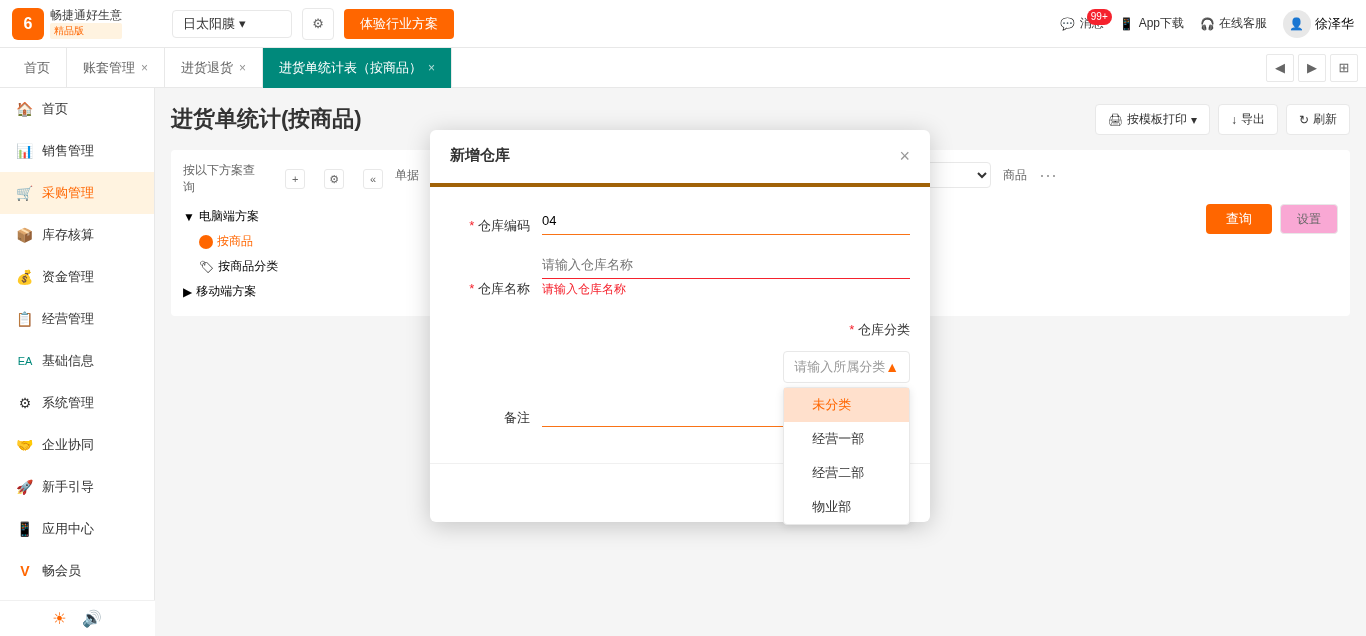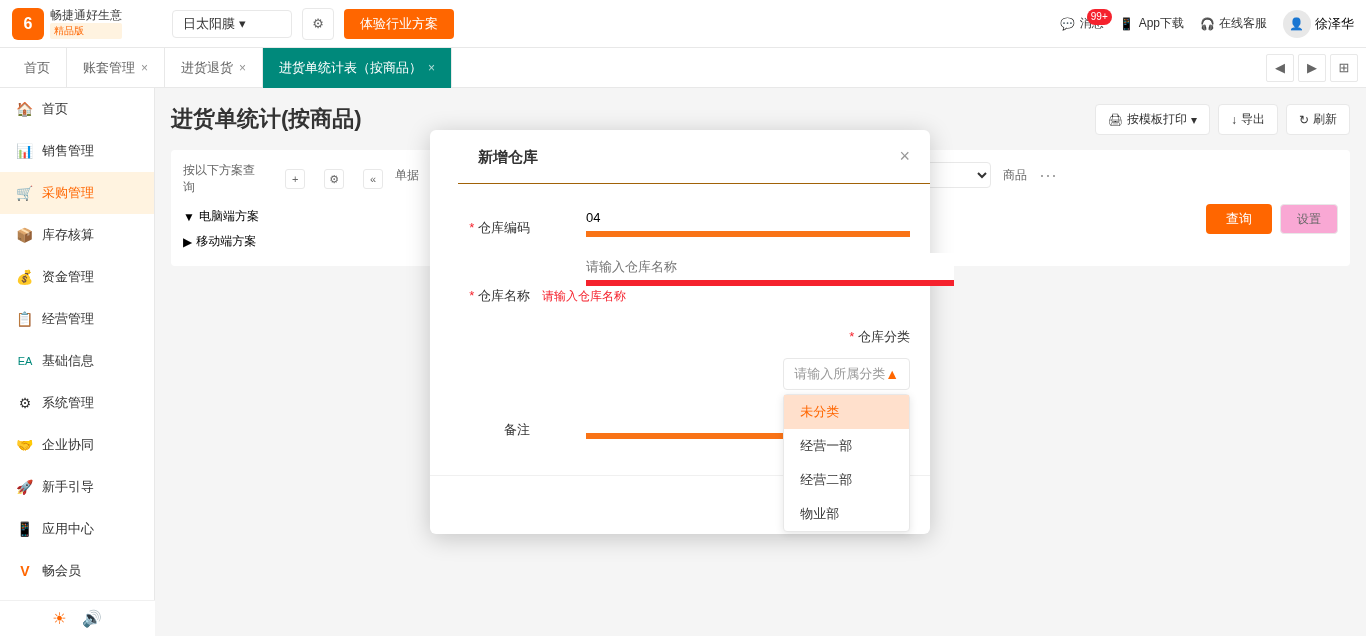--- a/index.html
+++ b/index.html
@@ -128,34 +128,33 @@
     .dialog {
       background: #fff;
       border-radius: 6px;
       width: 500px;
       box-shadow: 0 4px 24px rgba(0,0,0,0.2);
       position: absolute;
       top: 130px;
       left: 430px;
     }
     .dialog-header {
-      display: flex; align-items: flex-end; justify-content: space-between;
+      display: flex; align-items: flex-start; justify-content: space-between;
       padding: 16px 20px;
-      border-bottom: 1px solid #a16207;
-      margin-left: 28px;
+      border-bottom: 4px solid #a16207;
     }
     .dialog-title { font-size: 15px; font-weight: bold; color: #333; }
     .dialog-close { cursor: pointer; color: #999; font-size: 18px; }
     .dialog-body { padding: 20px; }
     .form-row { display: flex; align-items: flex-end; gap: 12px; margin-bottom: 16px; position: relative; }
     .form-label { width: 80px; text-align: right; font-size: 13px; color: #333; padding-top: 7px; white-space: nowrap; }
     .required-star { color: #f5222d; }
     .form-input {
-      flex: 1; border: none; border-bottom: 6px solid #f97316;
-      padding: 6px 0; font-size: 13px; outline: none; margin-left: 44px;
+      flex: 1; border: none; border-bottom: 1px solid #f97316;
+      padding: 6px 0; font-size: 13px; outline: none;
     }
     .form-input.error { border-bottom-color: #f5222d; }
     .error-msg { color: #f5222d; font-size: 12px; position: absolute; top: 34px; left: 92px; }
     .form-select-wrapper { flex: 1; position: relative; }
     .form-select-input {
       width: 100%; border: 1px solid #e8e8e8; border-radius: 4px;
       padding: 6px 10px; font-size: 13px; color: #999; outline: none;
       display: flex; align-items: center; justify-content: space-between;
       cursor: pointer; background: #fff;
     }
@@ -165,21 +164,21 @@
     .dropdown-list {
       position: absolute;
       top: 36px; left: 0; right: 0;
       background: #fff;
       border: 1px solid #e8e8e8;
       border-radius: 4px;
       box-shadow: 0 2px 8px rgba(0,0,0,0.1);
       z-index: 200;
     }
     .dropdown-item {
-      padding: 8px 16px; cursor: pointer; font-size: 13px; color: #333;
+      padding: 8px 28px; cursor: pointer; font-size: 13px; color: #333;
     }
     .dropdown-item.active { background: #ffe0cc; color: #ff6600; }
 
     .dialog-footer { padding: 12px 20px; display: flex; justify-content: flex-end; gap: 10px; border-top: 1px solid #f0f0f0; }
     .btn-save { background: #ff6600; color: #fff; border: none; border-radius: 4px; padding: 8px 24px; cursor: pointer; font-size: 13px; }
 
     
     .bottom-bar { position: absolute; bottom: 0; left: 0; width: 155px; display: flex; align-items: center; justify-content: center; gap: 16px; padding: 8px; border-top: 1px solid #f0f0f0; background: #fff; }
     .bottom-icon { color: #ff6600; cursor: pointer; font-size: 16px; }
   </style>
@@ -334,20 +333,30 @@
         <div class="scheme-header">
           <span>按以下方案查询</span>
           <div class="scheme-icon-btn">+</div>
           <div class="scheme-icon-btn">⚙</div>
           <div class="scheme-icon-btn">«</div>
         </div>
         <div class="scheme-tree">
           <div class="tree-node">
             <span>▼</span>
             <span>电脑端方案</span>
+          </div>
+          <div class="tree-child">
+            <div class="tree-node tree-child-active">
+              <div class="orange-dot"></div>
+              <span>按商品</span>
+            </div>
+            <div class="tree-node">
+              <span>🏷</span>
+              <span>按商品分类</span>
+            </div>
           </div>
           <div class="tree-node">
             <span>▶</span>
             <span>移动端方案</span>
           </div>
         </div>
       </div>
 
       <div style="flex:1;display:flex;flex-direction:column;gap:8px;">
         <div class="filter-row">

